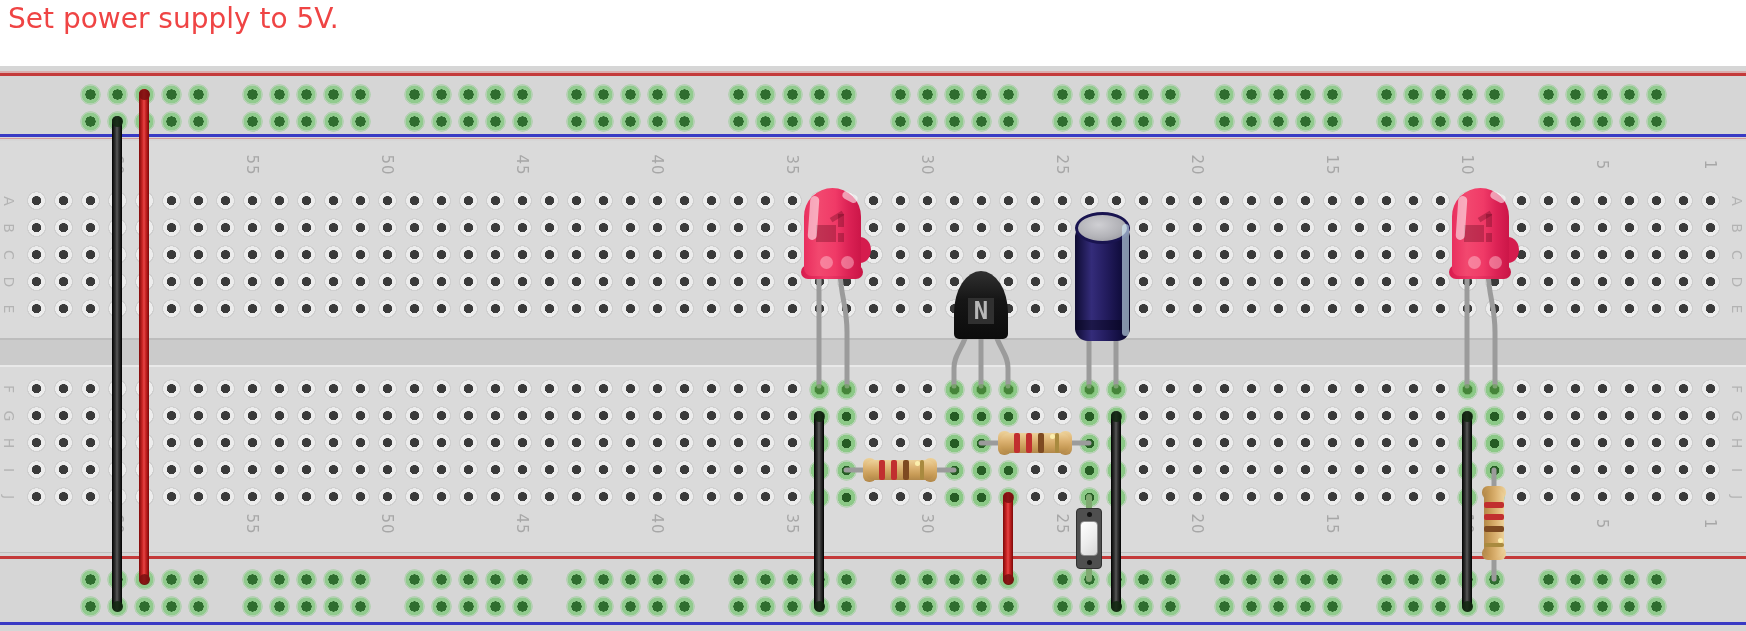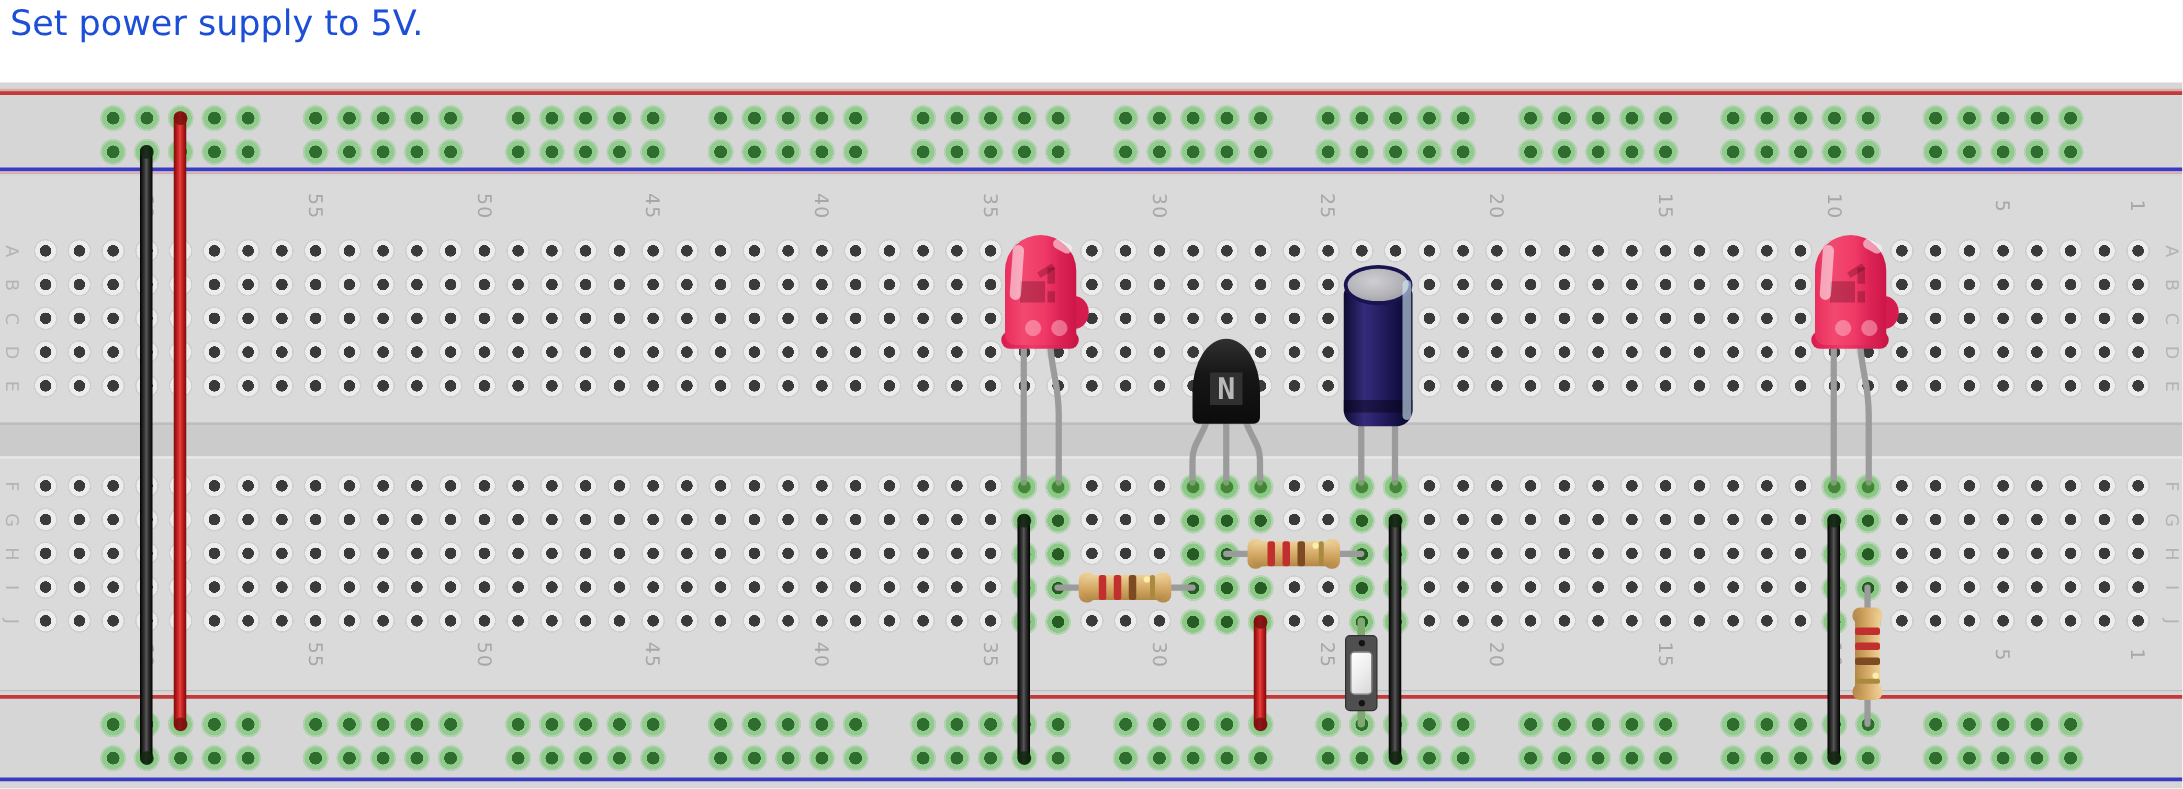--- a/index.html
+++ b/index.html
@@ -1,18 +1,18 @@
 <!DOCTYPE html>
 <html><head>
 <meta charset="utf-8">
 <style>
   html,body{margin:0;padding:0;background:#fff;}
   #scene{position:relative;width:1746px;height:631px;overflow:hidden;
          font-family:"DejaVu Sans","Liberation Sans",sans-serif;background:#fff;}
-  #title{position:absolute;left:8px;top:2px;font-size:28px;color:#1d4ed8;white-space:nowrap;}
+  #title{position:absolute;left:8px;top:2px;font-size:28px;color:#ef4444;white-space:nowrap;}
   
   .strip{position:absolute;left:0;width:1746px;}
   #board-base{top:66px;height:565px;background:#d6d6d6;}
   #main-section{top:141px;height:412px;background:#dadada;}
   #divider{top:338px;height:29px;background:#cbcbcb;border-top:2px solid #bdbdbd;border-bottom:2px solid #e9e9e9;box-sizing:border-box;}
   .hline{position:absolute;left:0;width:1746px;}
   
   .hole{position:absolute;width:21px;height:21px;border-radius:50%;
     background:radial-gradient(circle at 50% 46%, #3a3a3a 0 4.5px, #ececec 4.7px 8.2px, #cfcfcf 8.4px 9.4px, rgba(0,0,0,0) 9.6px);}
   .hole-green{background:radial-gradient(circle at 50% 50%, #265c24 0 4.8px, #8cc987 5px 8.6px, rgba(140,201,135,.45) 8.8px 10.4px, rgba(0,0,0,0) 10.5px);}

